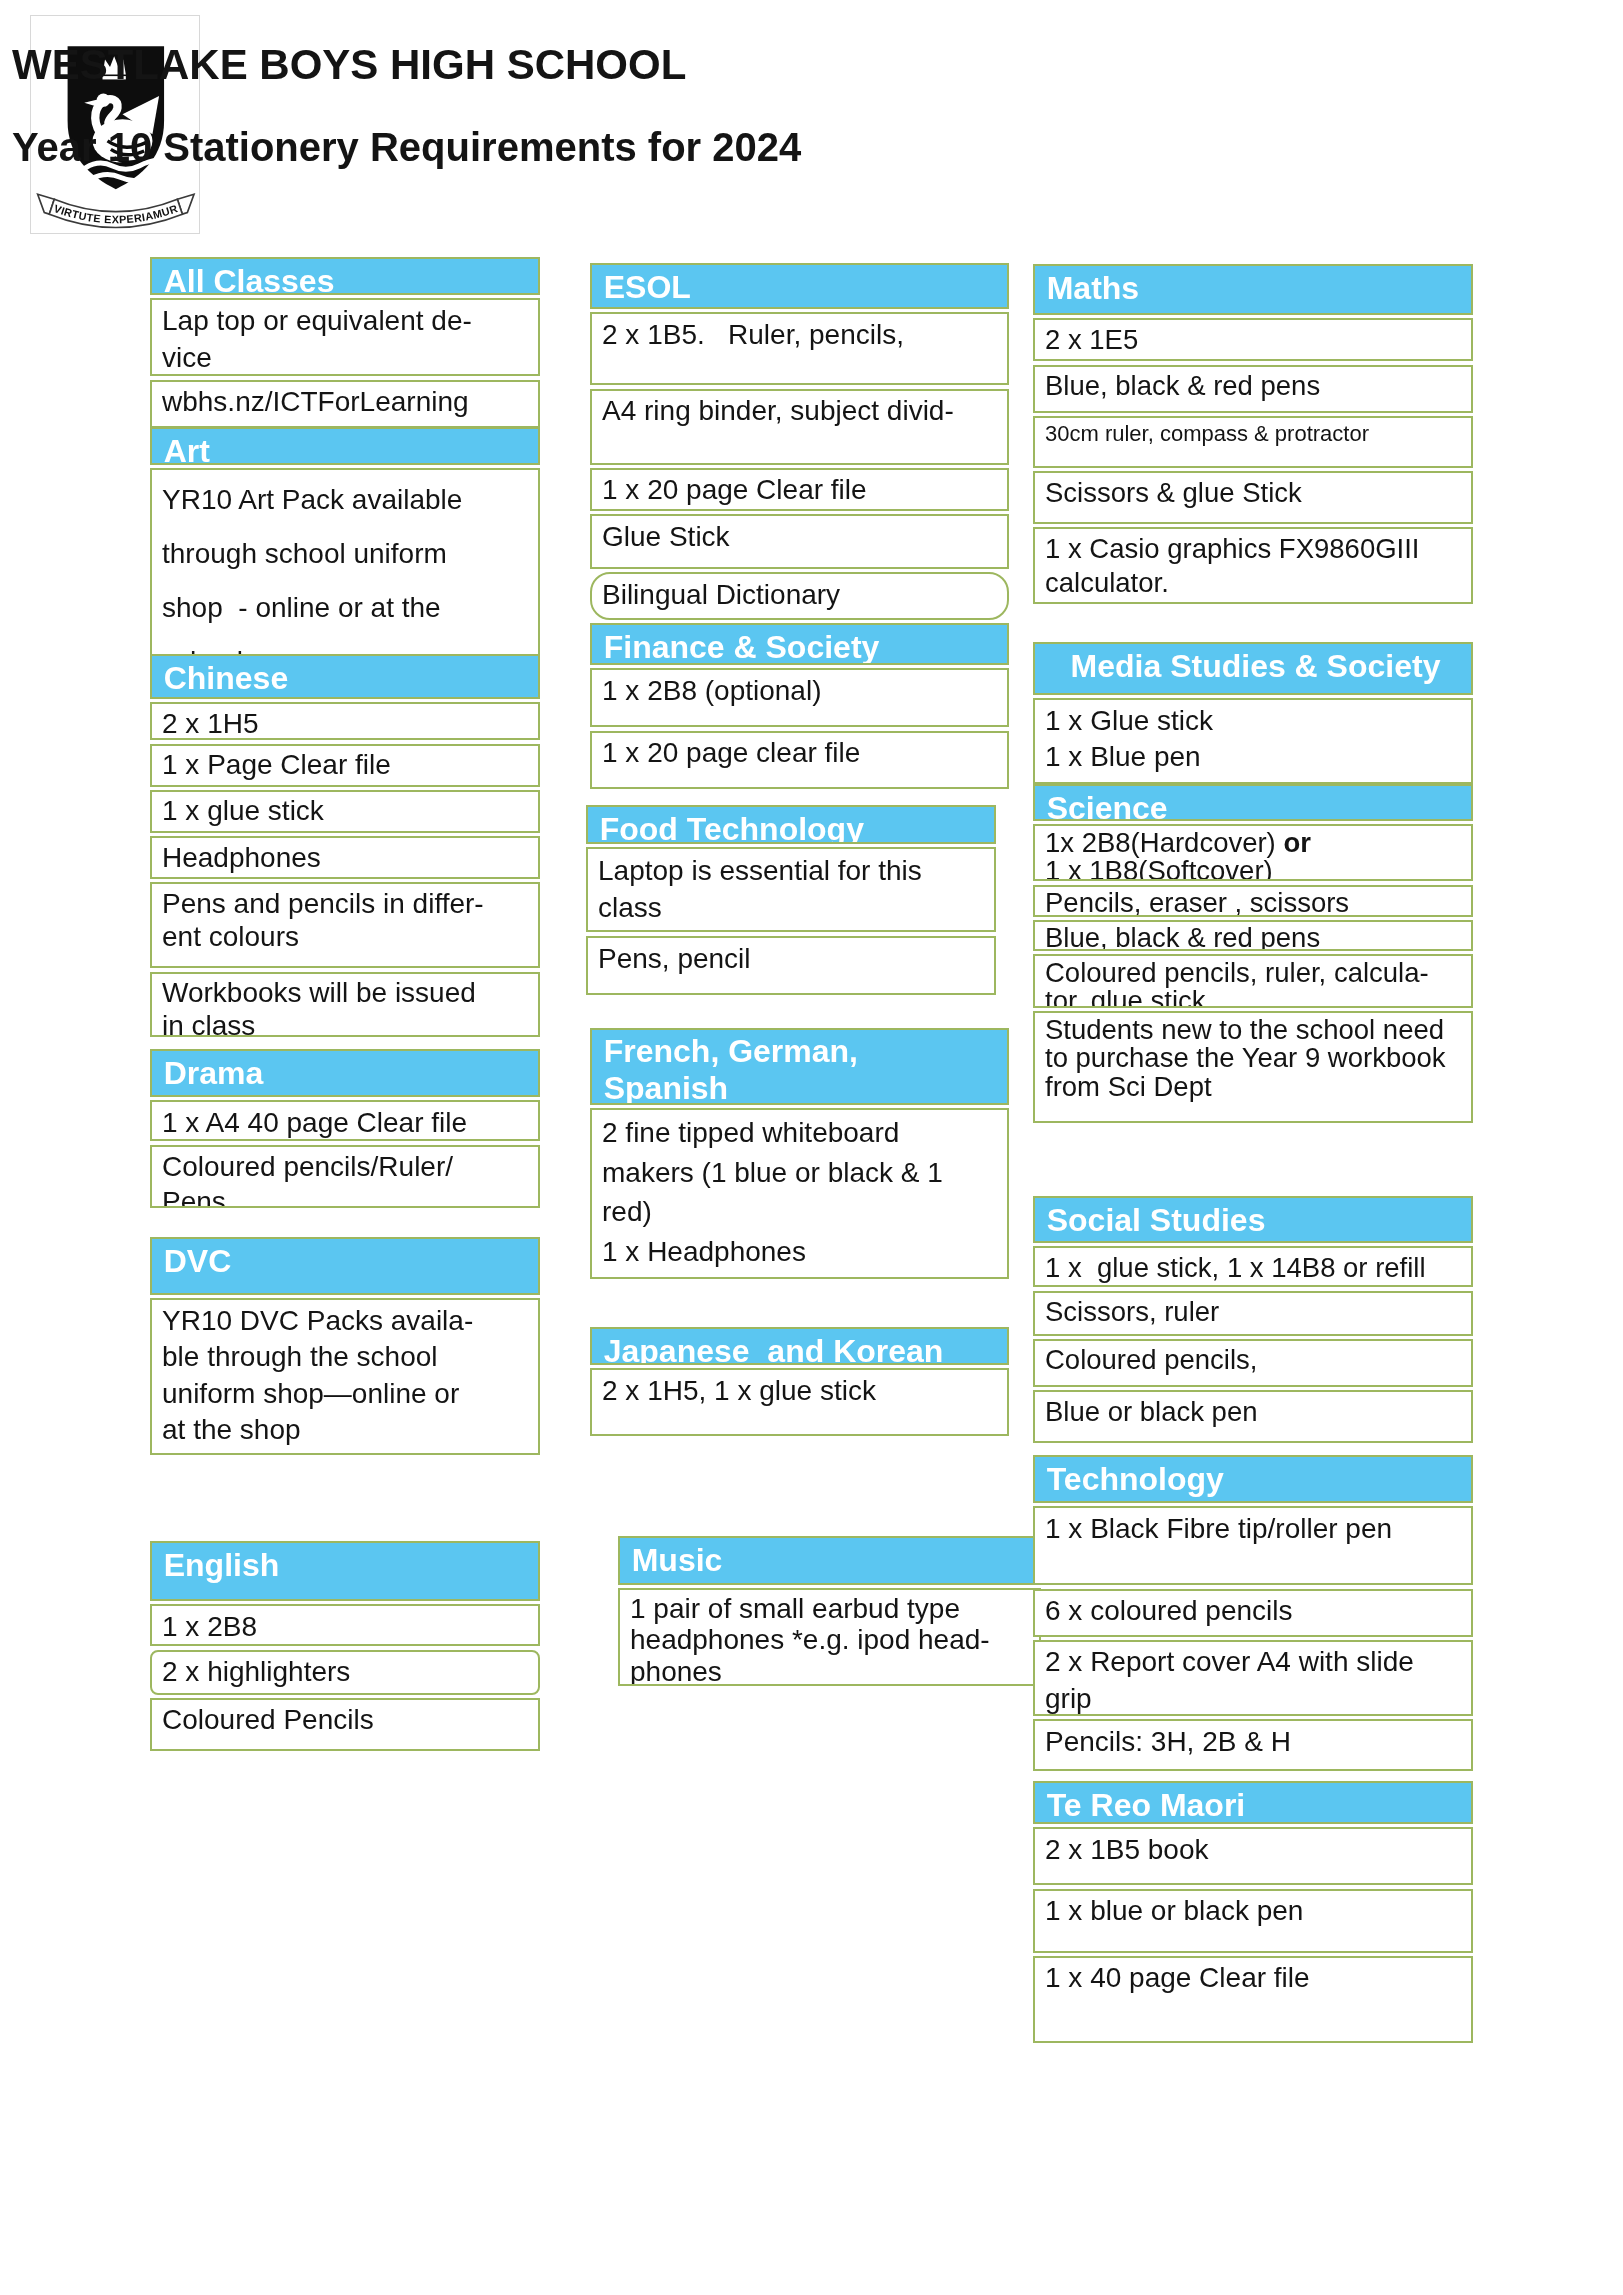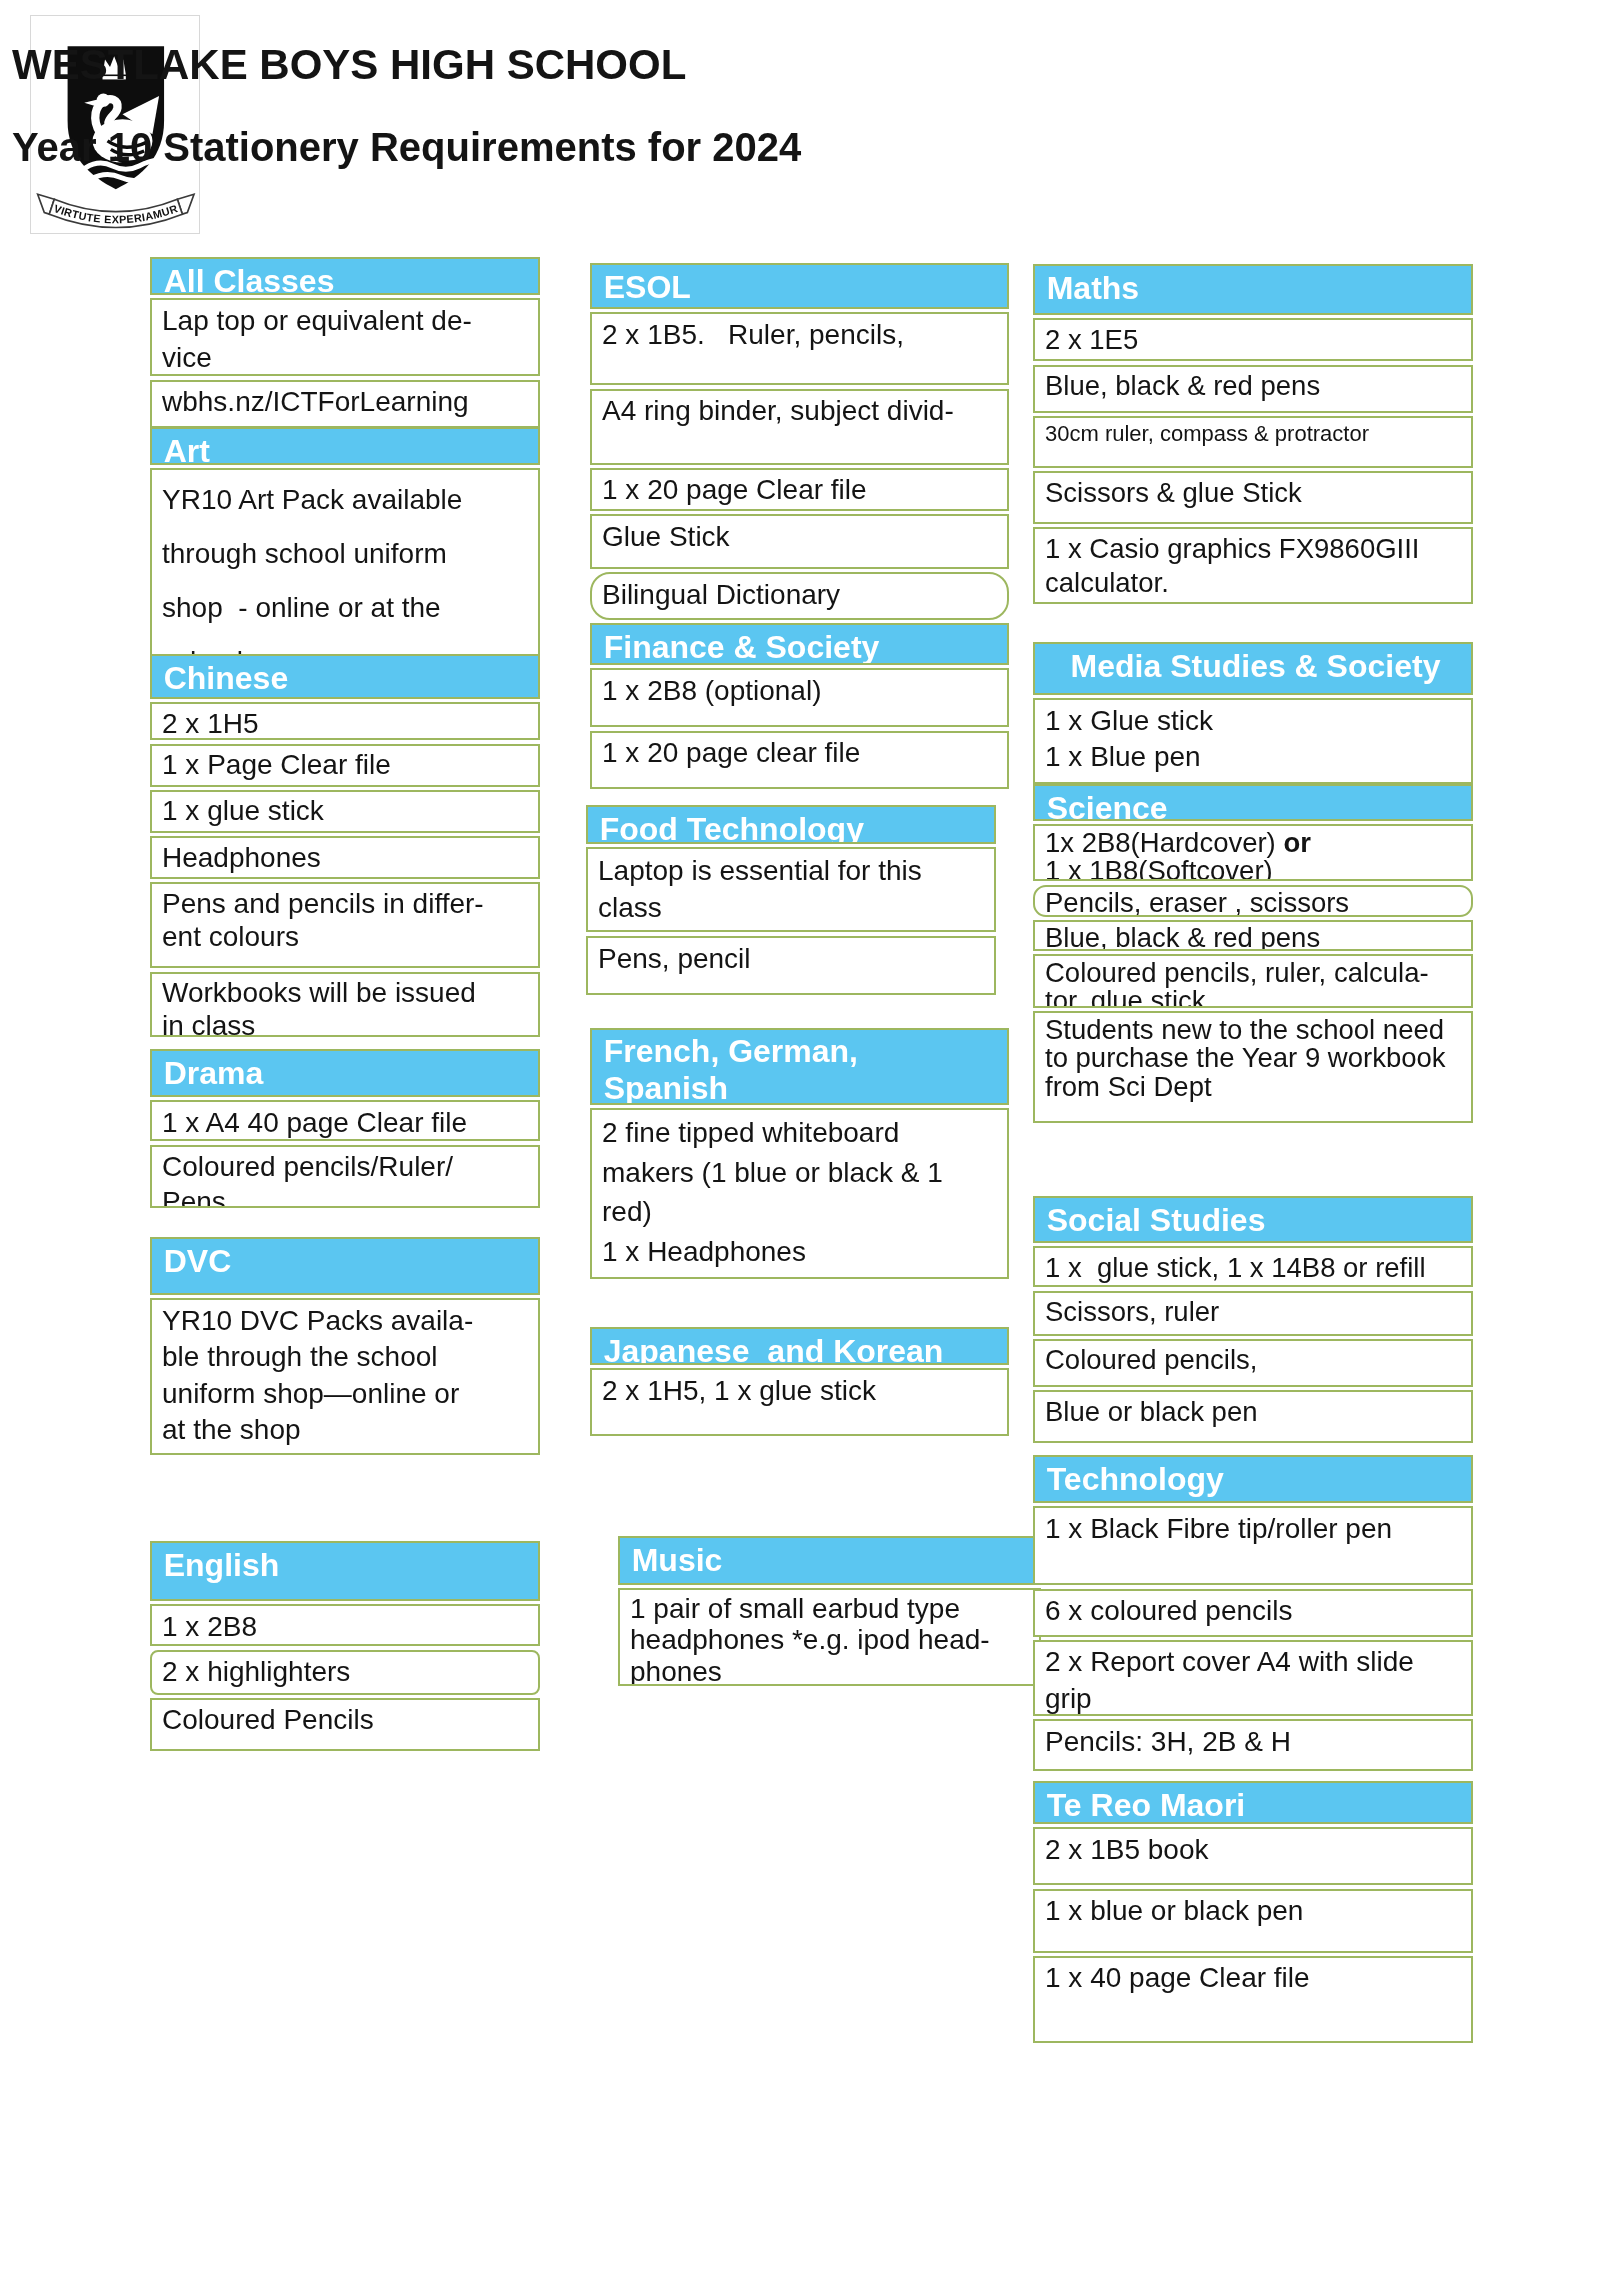--- a/index.html
+++ b/index.html
@@ -180,21 +180,21 @@
       </section>
       <section class="subject" style="left: 1033px; top: 642px; width: 440px;">
         <div class="subject-header" style="height: 53px; text-align: center;">Media Studies &amp; Society</div>
         <div class="item-row" style="height: 86px; line-height: 1.28;">1 x Glue stick
 1 x Blue pen</div>
       </section>
       <section class="subject" style="left: 1033px; top: 784px; width: 440px;">
         <div class="subject-header" style="height: 37px;">Science</div>
         <div class="item-row" style="height: 57px; line-height: 1.03; font-size: 27.5px;"><span>1x 2B8(Hardcover) </span><span style="font-weight: bold;">or</span><span>
 1 x 1B8(Softcover)</span></div>
-        <div class="item-row" style="height: 32px; line-height: 1.03; font-size: 27.5px; border-radius: 13px;">Pencils, eraser , scissors</div>
+        <div class="item-row" style="height: 32px; line-height: 1.03; font-size: 27.5px;">Pencils, eraser , scissors</div>
         <div class="item-row" style="height: 31px; line-height: 1.03; font-size: 27.5px;">Blue, black &amp; red pens</div>
         <div class="item-row" style="height: 54px; line-height: 1.03; font-size: 27.5px;">Coloured pencils, ruler, calcula-
 tor, glue stick</div>
         <div class="item-row" style="height: 112px; line-height: 1.03; font-size: 27.5px;">Students new to the school need
 to purchase the Year 9 workbook
 from Sci Dept</div>
       </section>
       <section class="subject" style="left: 1033px; top: 1196px; width: 440px;">
         <div class="subject-header" style="height: 47px;">Social Studies</div>
         <div class="item-row" style="height: 41px; line-height: 1.25; font-size: 27.5px;">1 x&nbsp; glue stick, 1 x 14B8 or refill</div>

